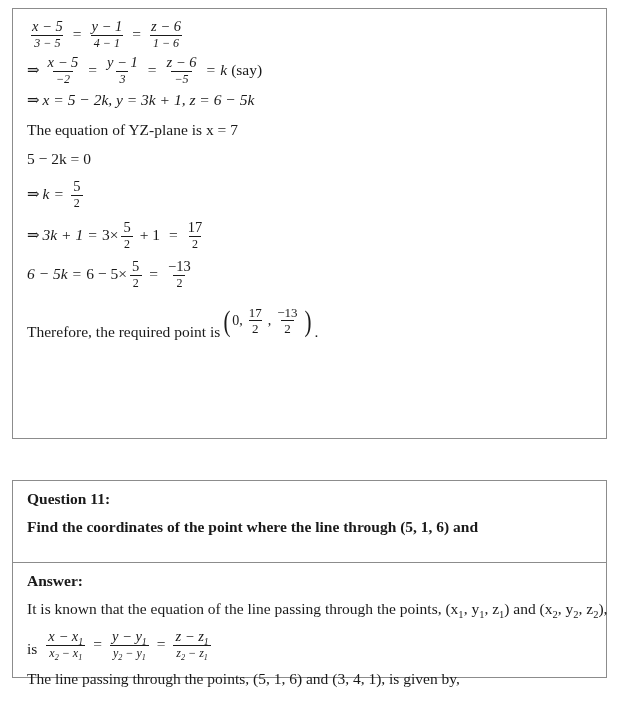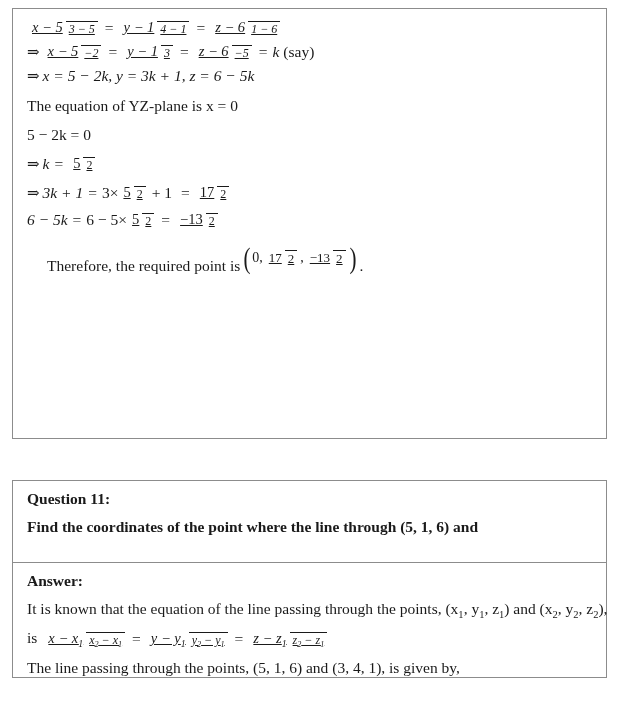--- a/index.html
+++ b/index.html
@@ -72,26 +72,25 @@
     font-style: normal;
   }
   .op.eq { padding: 0 5px; }
   .arrow {
     font-style: normal;
     padding-right: 3px;
     font-size: 15px;
   }
   .frac {
     display: inline-flex;
-    flex-direction: row;
+    flex-direction: column;
     align-items: center;
     vertical-align: middle;
     margin: 0 2px;
     line-height: 1.02;
-    text-decoration: underline;
   }
   .frac > .num {
     padding: 0 3px 1px 3px;
     font-size: 14.5px;
   }
   .frac > .den {
     border-top: 1px solid #1a1a1a;
     padding: 1px 3px 0 3px;
     font-size: 12px;
   }
@@ -107,21 +106,21 @@
   }
 
   
   .therefore-row {
     display: flex;
     align-items: flex-end;
     font-size: 15.5px;
     margin: 0;
     white-space: nowrap;
   }
-  .therefore-row .txt { padding-bottom: 2px; margin-left: 20px; }
+  .therefore-row .txt { padding-bottom: 2px; }
   .triple {
     display: inline-flex;
     align-items: center;
     padding: 0 2px;
     position: relative;
     top: -7px;
   }
   .triple .zero { font-style: normal; font-size: 14px; padding-right: 1px; }
   .triple .comma { font-style: normal; font-size: 14px; padding: 0 1px; }
   .period { padding-bottom: 2px; }
@@ -193,21 +192,21 @@
         <span class="op up">(say)</span>
       </div>
 
       <div class="mathrow">
         <span class="arrow">⇒</span>
         <span>x = 5 − 2k,  y = 3k + 1,  z = 6 − 5k</span>
       </div>
 
       <div style="height:7px"></div>
 
-      <p class="line">The equation of YZ-plane is x = 0</p>
+      <p class="line">The equation of YZ-plane is x = 7</p>
       <p class="line">5 − 2k = 0</p>
 
       <div class="mathrow" style="margin-bottom:11px">
         <span class="arrow">⇒</span>
         <span>k</span>
         <span class="op eq">=</span>
         <span class="frac">
           <span class="num up">5</span>
           <span class="den up">2</span>
         </span>

